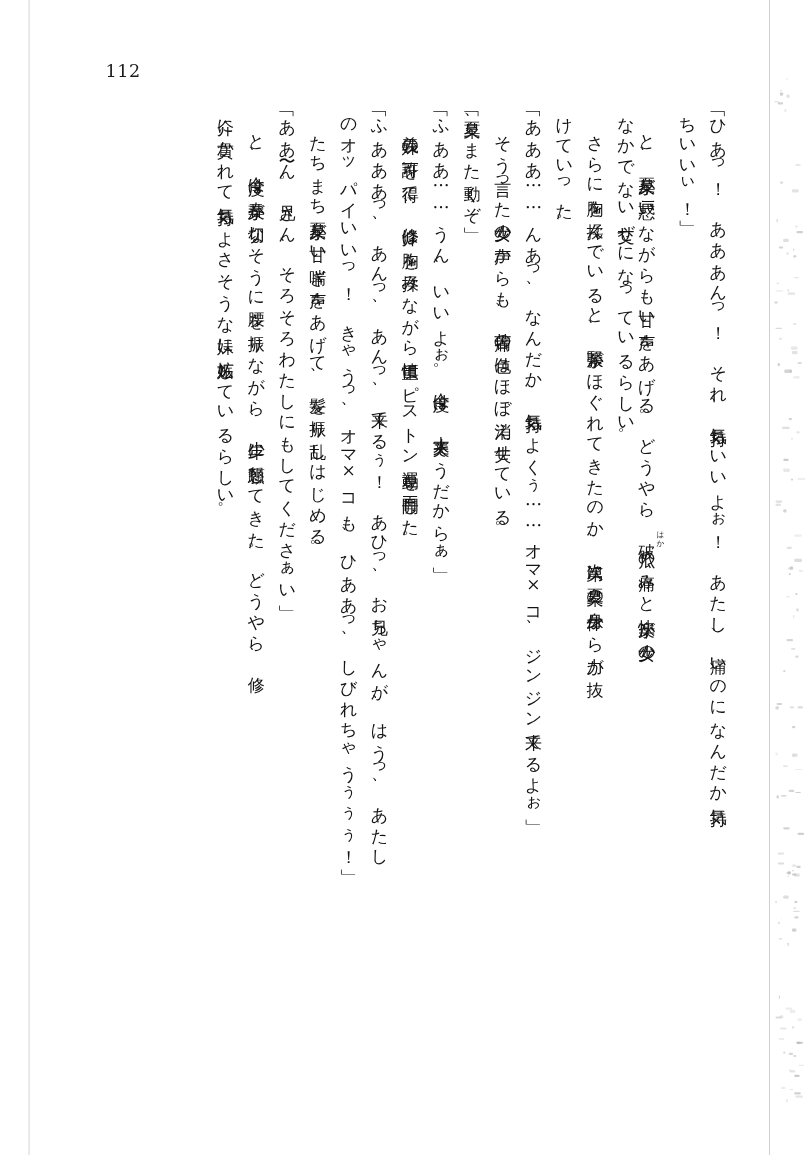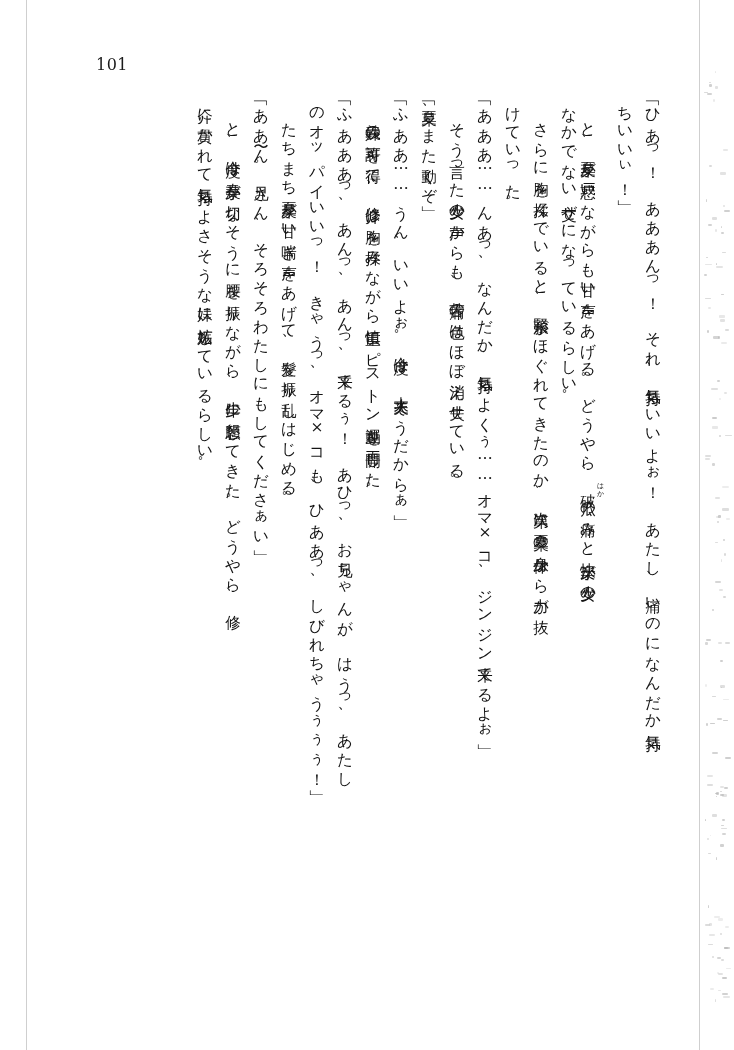--- a/index.html
+++ b/index.html
@@ -223,21 +223,21 @@
       <i style="left: 21.2691px; top: 679.569px; width: 5.02052px; height: 1.41781px; opacity: 0.68;"></i>
       <i style="left: 2.37494px; top: 51.9264px; width: 3.17107px; height: 1.20773px; opacity: 0.51;"></i>
       <i style="left: 10.4756px; top: 916.261px; width: 1.88738px; height: 2.00263px; opacity: 0.5;"></i>
       <i style="left: 21.788px; top: 513.248px; width: 2.63847px; height: 2.71822px; opacity: 0.52;"></i>
       <i style="left: 4.17665px; top: 217.303px; width: 1.38582px; height: 1.035px; opacity: 0.58;"></i>
       <i style="left: 18.7469px; top: 302.228px; width: 5.78537px; height: 1.98008px; opacity: 0.29;"></i>
       <i style="left: 15.7028px; top: 602.407px; width: 3.91918px; height: 1.54662px; opacity: 0.4;"></i>
       <i style="left: 12.7712px; top: 31.4351px; width: 1.14065px; height: 1.23427px; opacity: 0.31;"></i>
     </div>
 
-  <div class="page-number">101</div>
+  <div class="page-number">112</div>
 
   <div class="text-block">
     <div class="col">「ひあっ！　あああんっ！　それ、気持ちいいよぉ！　あたし、痛いのになんだか気持</div>
     <div class="col">ちいいぃ！」</div>
     <div class="col indent">と、夏菜が戸惑いながらも甘い声をあげる。どうやら、<ruby>破瓜<rt>はか</rt></ruby>の痛みと快楽が少女の</div>
     <div class="col">なかでない交ぜになっているらしい。</div>
     <div class="col indent">さらに胸を揉んでいると、緊張がほぐれてきたのか、次第に夏菜の身体から力が抜</div>
     <div class="col">けていった。</div>
     <div class="col">「あああ……んあっ、なんだか、気持ちよくぅ……オマ×コ、ジンジン来てるよぉ」</div>
     <div class="col indent">そう言った少女の声からも、苦痛の色はほぼ消え失せている。</div>

